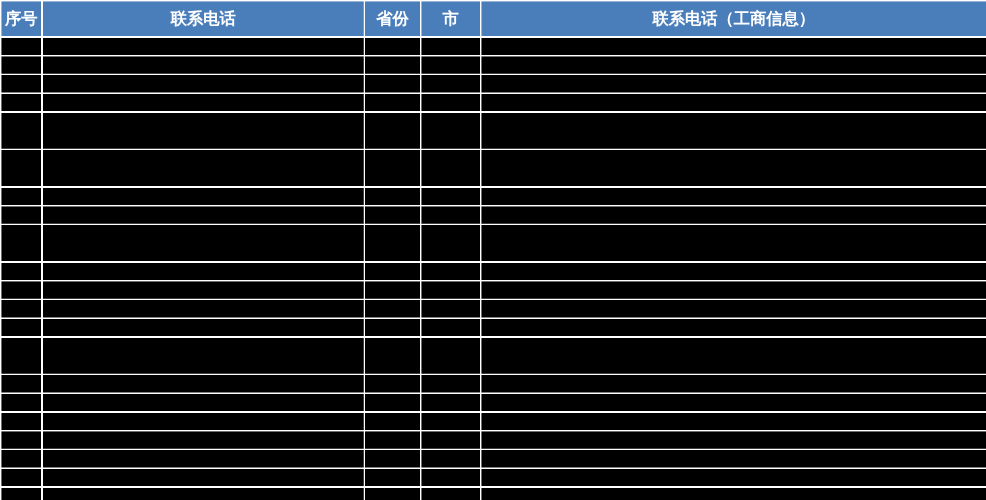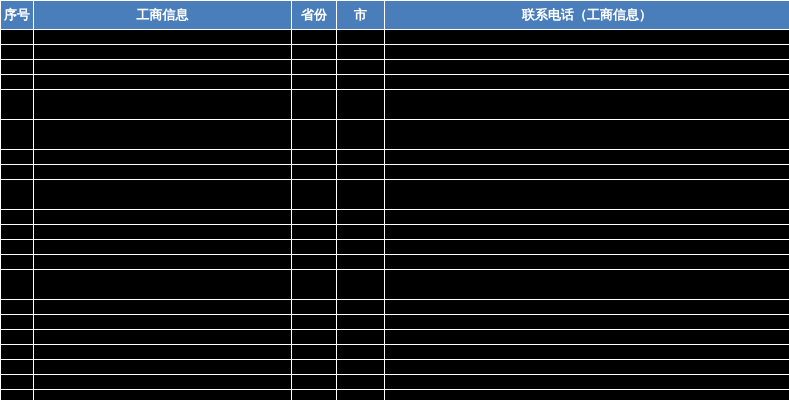--- a/index.html
+++ b/index.html
@@ -73,21 +73,21 @@
     <colgroup>
       <col class="c-seq">
       <col class="c-name">
       <col class="c-prov">
       <col class="c-city">
       <col class="c-phone">
     </colgroup>
     <thead>
       <tr>
         <th>序号</th>
-        <th>工商信息</th>
+        <th>联系电话</th>
         <th>省份</th>
         <th>市</th>
         <th>联系电话（工商信息）</th>
       </tr>
     </thead>
     <tbody id="table-body">
         <tr>
           <td></td>
           <td></td>
           <td></td>

